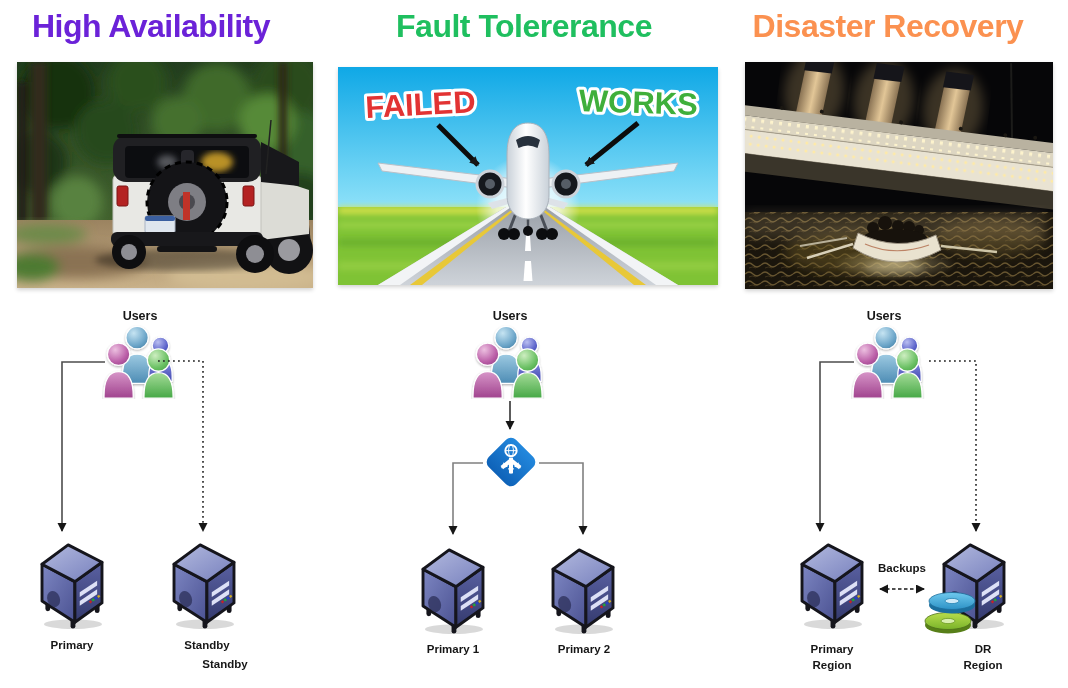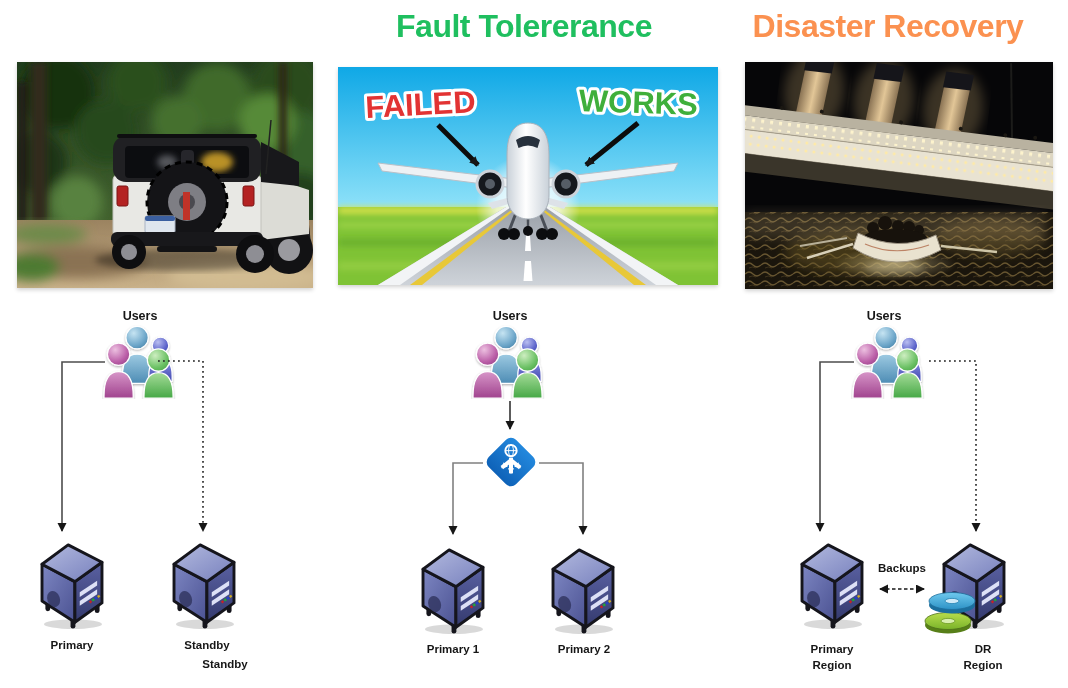--- a/index.html
+++ b/index.html
@@ -158,20 +158,21 @@
         <line x1="32" y1="27" x2="32" y2="45" marker-end="url(#whead)"></line>
         <line x1="32" y1="30" x2="21.5" y2="38.5" marker-end="url(#whead)"></line>
         <line x1="32" y1="30" x2="42.5" y2="38.5" marker-end="url(#whead)"></line>
       </g>
     </symbol>
   </defs>
 </svg>
 
 <div class="canvas">
 
+  <div class="col-title t0" style="left: 151px; color: rgb(107, 34, 216);">High Availability</div>
   <div class="col-title t2" style="left: 888px; color: rgb(251, 145, 80);">Disaster Recovery</div>
   <div class="col-title t1" style="left: 524px; color: rgb(31, 191, 95);">Fault Tolererance</div>
 
   <svg class="photo" style="left:17px;top:62px;" width="296" height="226" viewBox="0 0 296 226">
     <defs>
       <linearGradient id="gForest" x1="0" y1="0" x2="0" y2="1">
         <stop offset="0" stop-color="#223d1e"></stop>
           <stop offset="1" stop-color="#4e7034"></stop>
       </linearGradient>
       <linearGradient id="gGround" x1="0" y1="0" x2="0" y2="1">

